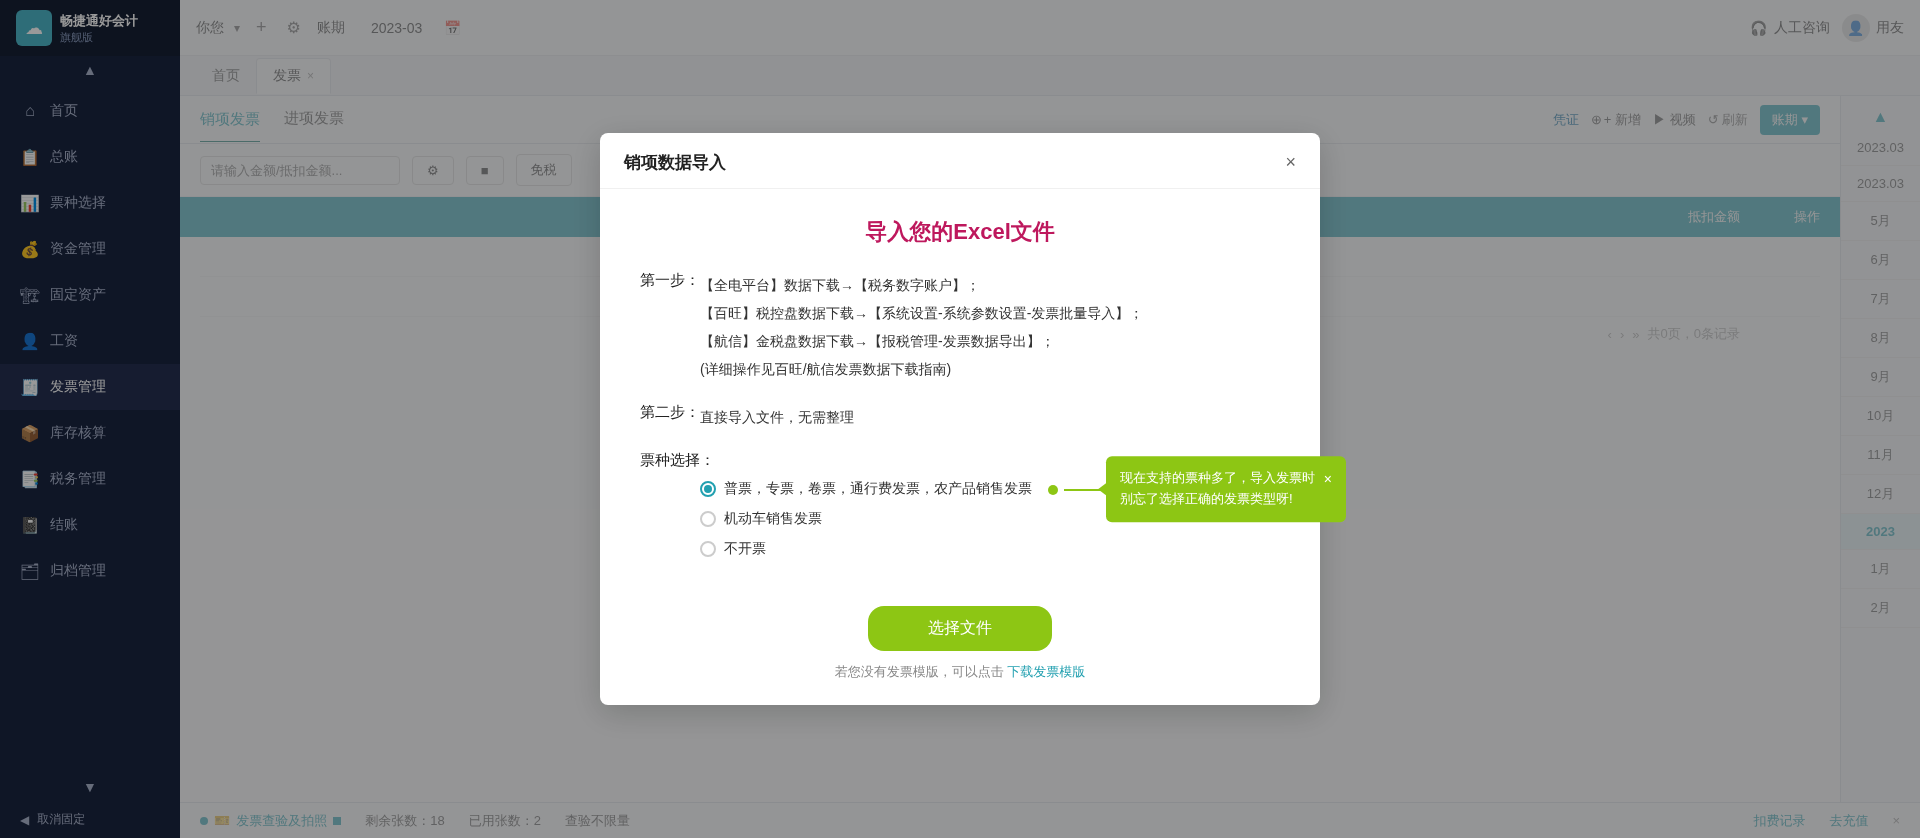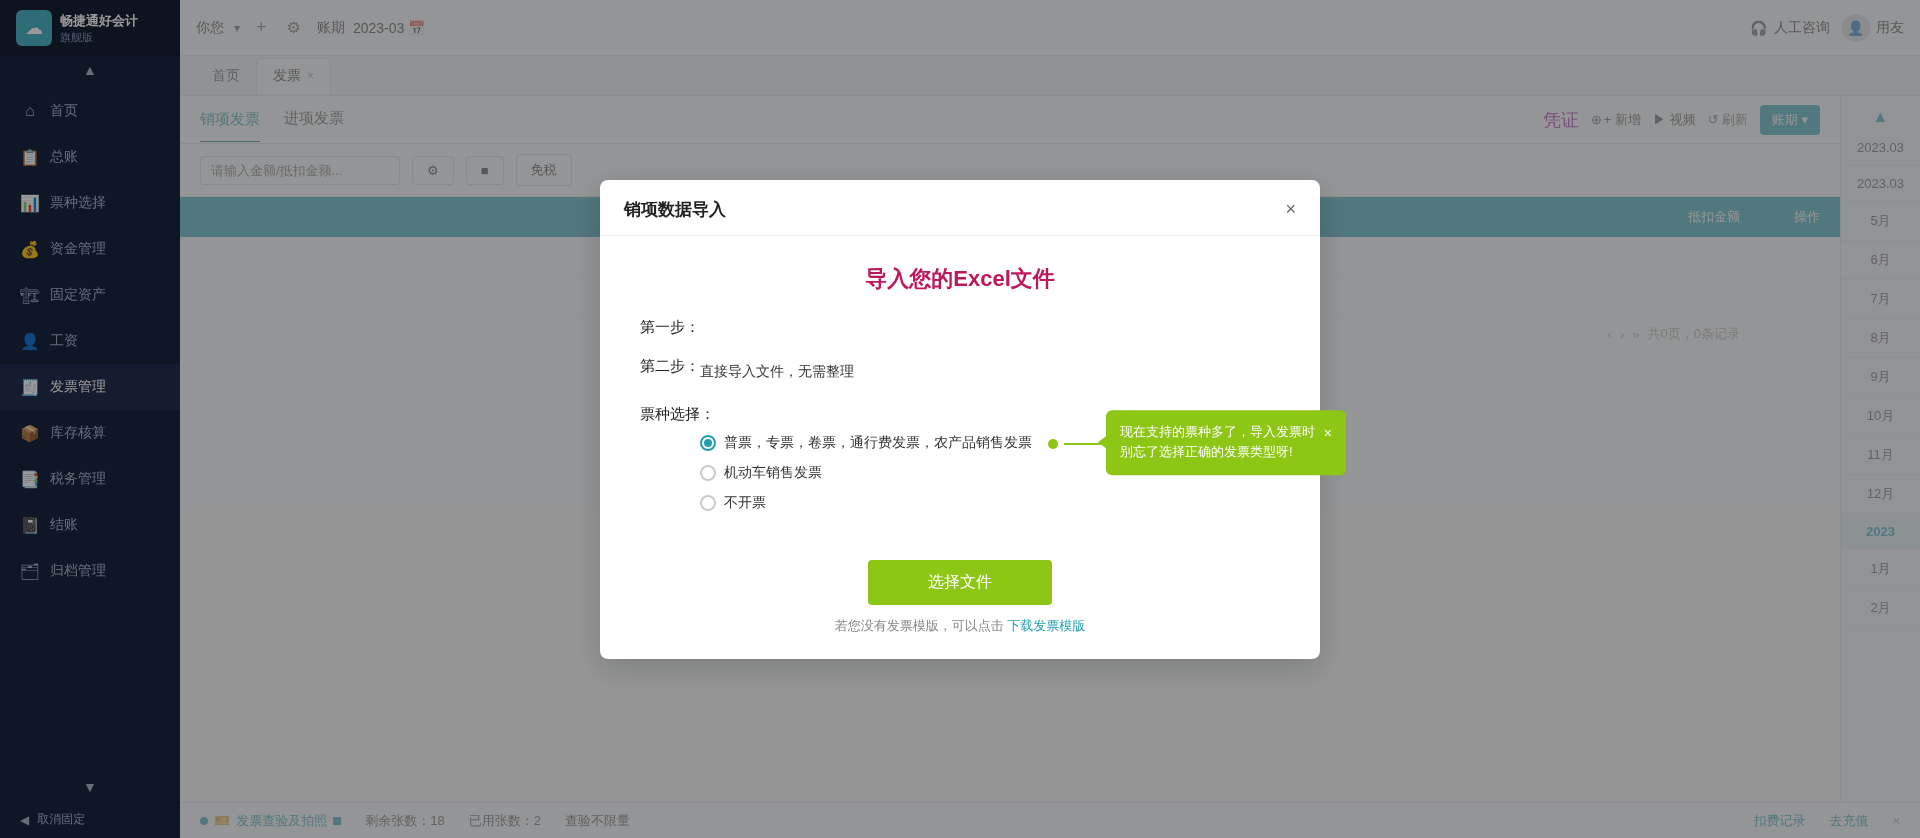--- a/index.html
+++ b/index.html
@@ -23,21 +23,21 @@
 
     
     .main-content { flex: 1; display: flex; flex-direction: column; overflow: hidden; }
 
     
     .topbar { height: 56px; background: #fff; display: flex; align-items: center; padding: 0 16px; border-bottom: 1px solid #e8eaed; gap: 12px; }
     .topbar-company { display: flex; align-items: center; gap: 10px; font-size: 14px; color: #333; cursor: pointer; }
     .topbar-company-arrow { color: #666; font-size: 12px; }
     .topbar-add { font-size: 18px; color: #666; cursor: pointer; padding: 4px; }
     .topbar-settings { font-size: 16px; color: #666; cursor: pointer; padding: 4px; }
-    .topbar-period { display: flex; align-items: center; gap: 4px; color: #333; font-size: 14px; }
+    .topbar-period { display: flex; align-items: center; gap: 22px; color: #333; font-size: 14px; }
     .topbar-period-icon { color: #22a0b0; font-size: 14px; }
     .topbar-spacer { flex: 1; }
     .topbar-service { display: flex; align-items: center; gap: 6px; color: #333; font-size: 14px; cursor: pointer; }
     .topbar-user { display: flex; align-items: center; gap: 6px; color: #333; font-size: 14px; cursor: pointer; }
     .topbar-user-icon { width: 28px; height: 28px; background: #e0e0e0; border-radius: 50%; display: flex; align-items: center; justify-content: center; }
 
     
     .tabbar { display: flex; align-items: center; background: #f5f7fa; border-bottom: 1px solid #e0e3e8; padding: 0 16px; height: 40px; }
     .tab-item { padding: 8px 16px; cursor: pointer; font-size: 14px; color: #555; border-radius: 4px 4px 0 0; display: flex; align-items: center; gap: 6px; }
     .tab-item.active { background: #fff; color: #333; border: 1px solid #e0e3e8; border-bottom: 1px solid #fff; margin-bottom: -1px; }
@@ -86,21 +86,21 @@
     .step-value { color: #333; font-size: 14px; line-height: 2; }
     .ticket-section { margin-bottom: 8px; }
     .ticket-label { display: flex; align-items: center; gap: 0; margin-bottom: 10px; }
     .ticket-label-key { min-width: 60px; font-weight: 500; color: #222; font-size: 15px; }
     .radio-group { display: flex; flex-direction: column; gap: 12px; padding-left: 60px; }
     .radio-item { display: flex; align-items: center; gap: 8px; font-size: 14px; color: #333; cursor: pointer; }
     .radio-circle { width: 16px; height: 16px; border-radius: 50%; border: 2px solid #ccc; display: flex; align-items: center; justify-content: center; flex-shrink: 0; }
     .radio-circle.checked { border-color: #22a0b0; }
     .radio-dot { width: 8px; height: 8px; background: #22a0b0; border-radius: 50%; }
     .modal-footer { display: flex; flex-direction: column; align-items: center; padding: 16px 24px 24px; gap: 12px; }
-    .select-file-btn { background: #8dc614; color: #fff; border: none; border-radius: 4px; padding: 12px 60px; font-size: 16px; cursor: pointer; font-family: inherit; }
+    .select-file-btn { background: #8dc614; color: #fff; border: none; border-radius: 16px; padding: 12px 60px; font-size: 16px; cursor: pointer; font-family: inherit; }
     .download-hint { font-size: 13px; color: #888; }
     .download-hint .link { color: #22a0b0; cursor: pointer; text-decoration: none; }
 
     
     .bottom-bar { height: 36px; background: #fff; border-top: 1px solid #e0e3e8; display: flex; align-items: center; padding: 0 20px; gap: 24px; font-size: 13px; color: #555; }
     .bottom-bar-ticket { display: flex; align-items: center; gap: 6px; color: #22a0b0; cursor: pointer; }
     .bottom-bar-spacer { flex: 1; }
     .bottom-bar-link { color: #22a0b0; cursor: pointer; text-decoration: none; }
     .bottom-bar-close { color: #999; cursor: pointer; }
     .bottom-bar-dot { width: 8px; height: 8px; background: #22a0b0; border-radius: 50%; }
@@ -228,21 +228,21 @@
 
     <div class="content-area">
 
       <div class="inner-page bg-content">
 
         <div class="sub-tabs">
           <div class="sub-tab active">销项发票</div>
           <div class="sub-tab">进项发票</div>
           <div style="flex:1"></div>
           <div style="display:flex;align-items:center;gap:12px;">
-            <span style="color:#a21caf;font-size:18px;cursor:pointer;">凭证</span>
+            <span style="color:#0369a1;font-size:13px;cursor:pointer;">凭证</span>
             <span style="color:#555;font-size:13px;cursor:pointer;display:flex;align-items:center;gap:2px;">⊕ <span>+ 新增</span></span>
             <span style="color:#555;font-size:13px;cursor:pointer;">▶ 视频</span>
             <span style="color:#737373;font-size:13px;cursor:pointer;font-family:Liberation Serif, serif;">↺ 刷新</span>
             <div class="toolbar-period-btn">账期 ▾</div>
           </div>
         </div>
 
         <div class="toolbar">
           <input class="toolbar-search" type="text" placeholder="请输入金额/抵扣金额..." style="">
           <div class="toolbar-btn">⚙</div>
@@ -317,20 +317,28 @@
     <div class="modal-header">
       <span class="modal-title">销项数据导入</span>
       <button class="modal-close">×</button>
     </div>
     <div class="modal-body">
       <div class="modal-main-title">导入您的Excel文件</div>
 
       <div class="step">
         <div class="step-label-inline">
           <span class="step-label-key">第一步：</span>
+          <div class="step-value">
+            <div>【全电平台】数据下载→【税务数字账户】；</div>
+            <div>【百旺】税控盘数据下载→【系统设置-系统参数设置-发票批量导入】；</div>
+            <div>【航信】金税盘数据下载→【报税管理-发票数据导出】；</div>
+            <div>
+              <a class="link">(详细操作见百旺/航信发票数据下载指南)</a>
+            </div>
+          </div>
         </div>
       </div>
 
       <div class="step">
         <div class="step-label-inline">
           <span class="step-label-key">第二步：</span>
           <div class="step-value">
             <span>直接导入文件，无需整理</span>
           </div>
         </div>

